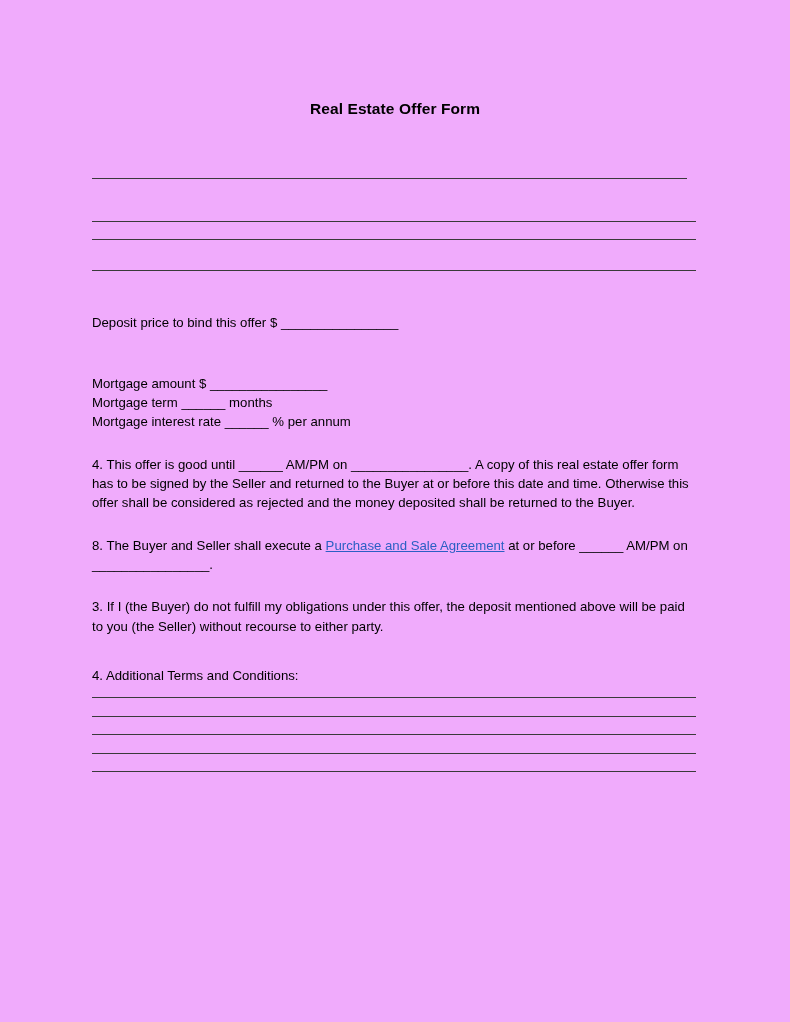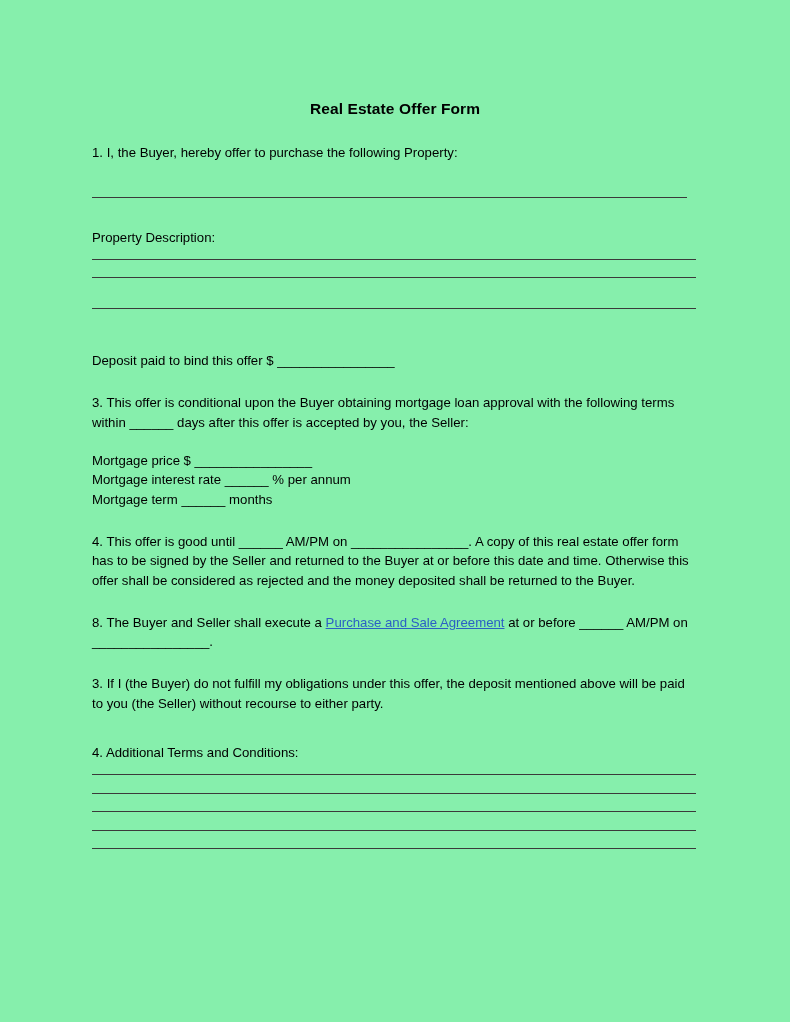--- a/index.html
+++ b/index.html
@@ -11,21 +11,21 @@
     width: 790px;
     height: 1022px;
     font-family: "Liberation Sans", sans-serif;
     color: #000000;
     -webkit-font-smoothing: antialiased;
   }
   .page {
     position: relative;
     width: 790px;
     height: 1022px;
-    background: #86efac;
+    background: #f0abfc;
     box-sizing: border-box;
   }
   .sheet {
     position: absolute;
     left: 92px;
     top: 100px;
     width: 606px;
   }
   .doc-title {
     text-align: center;
@@ -65,62 +65,59 @@
   .lines-block { margin: 0; padding: 0; }
 </style>
 </head>
 <body>
 
 <div class="page">
   <div class="sheet">
 
     <h1 class="doc-title">Real Estate Offer Form</h1>
 
-    <p class="para">1. I, the Buyer, hereby offer to purchase the following Property:</p>
 
     <div class="gap-lg"></div>
 
 
     <div class="gap-sm"></div>
 
     <hr class="rule rule-short">
 
     <div class="gap-xl"></div>
 
-    <p class="para">Property Description:</p>
 
     <div class="gap-sm"></div>
 
     <div class="lines-block">
       <hr class="rule rule-full">
       <div class="rule-gap-tight"></div>
       <hr class="rule rule-full">
       <div class="rule-gap-wide"></div>
       <hr class="rule rule-full">
     </div>
 
     <div class="gap-lg"></div>
 
 
     <div class="gap-md"></div>
 
-    <p class="para">Deposit paid to bind this offer $ ________________</p>
+    <p class="para">Deposit price to bind this offer $ ________________</p>
 
 
     <div class="gap-lg"></div>
 
-    <p class="para">3. This offer is conditional upon the Buyer obtaining mortgage loan approval with the following terms within ______ days after this offer is accepted by you, the Seller:</p>
 
     <div class="gap-md"></div>
 
-    <p class="para">Mortgage price $ ________________</p>
+    <p class="para">Mortgage amount $ ________________</p>
+
+    <p class="para">Mortgage term ______ months</p>
 
     <p class="para">Mortgage interest rate ______ % per annum</p>
-
-    <p class="para">Mortgage term ______ months</p>
 
     <div class="gap-lg"></div>
 
     <p class="para">4. This offer is good until ______ AM/PM on ________________. A copy of this real estate offer form has to be signed by the Seller and returned to the Buyer at or before this date and time. Otherwise this offer shall be considered as rejected and the money deposited shall be returned to the Buyer.</p>
 
     <div class="gap-lg"></div>
 
     <p class="para"><span>8. The Buyer and Seller shall execute a </span><a class="link" href="#">Purchase and Sale Agreement</a><span> at or before ______ AM/PM on ________________.</span></p>
 
     <div class="gap-lg"></div>

